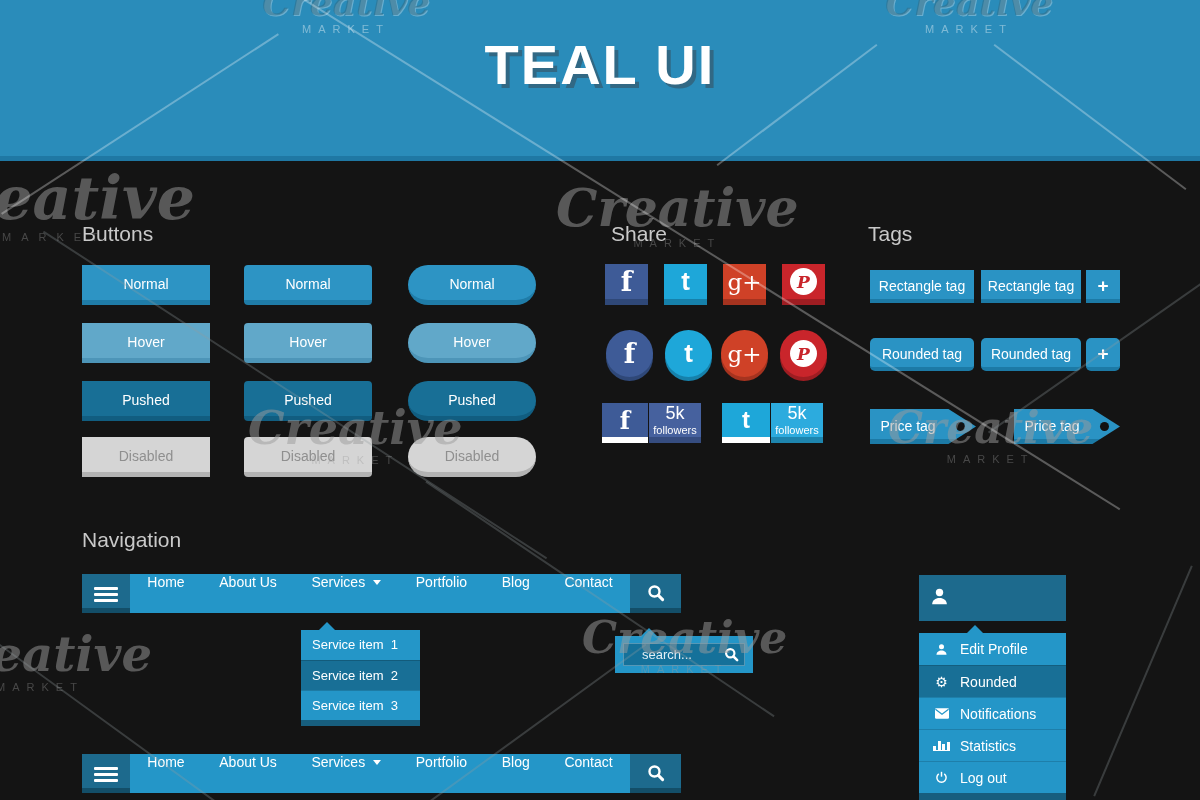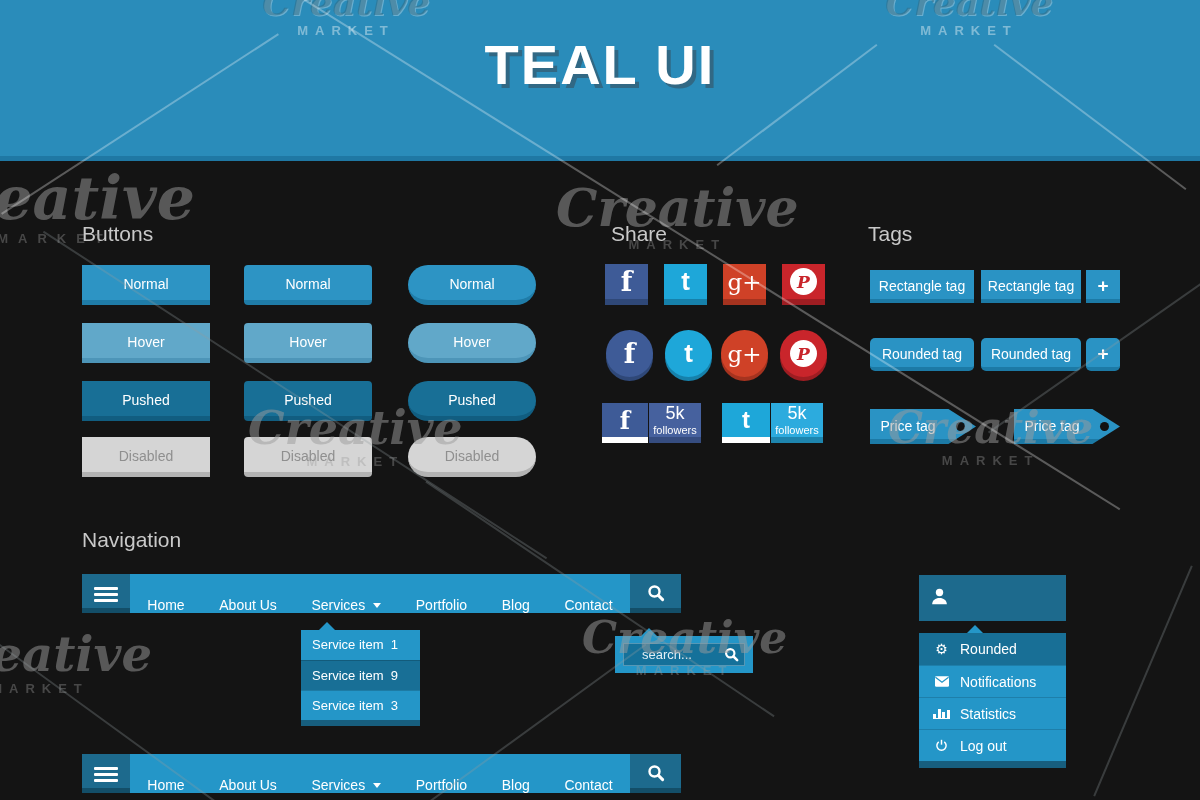--- a/index.html
+++ b/index.html
@@ -64,21 +64,21 @@
     text-align:center; padding-right:30px;
     background:linear-gradient(180deg,#2a93c4 0%,#2a93c4 86%,#1c7aa6 86%,#1c7aa6 100%);
     clip-path:polygon(0 0,74% 0,100% 50%,74% 100%,0 100%); z-index:2; cursor:pointer; }
   .ptag-hole { position:absolute; right:11px; top:50%; margin-top:-5px; width:9px; height:9px;
     border-radius:50%; background:#121212; }
 
   
   .navbar { position:absolute; left:82px; width:599px; height:39px; background:#1d6a8d;
     border-bottom:5px solid #134e68; z-index:2; }
   .nav-inner { position:absolute; left:48px; top:0; width:500px; height:39px; background:#2496c8;
-    display:flex; align-items:flex-end; justify-content:space-around; }
+    display:flex; align-items:flex-start; justify-content:space-around; }
   .nav-item { color:#fff; font-size:14px; display:flex; align-items:center; cursor:pointer; }
   .burger { position:absolute; left:12px; top:10px; cursor:pointer; }
   .burger i { display:block; width:24px; height:3.5px; background:#fff; border-radius:1px; margin:2.6px 0; }
   .nav-search { position:absolute; right:16px; top:10px; cursor:pointer; }
   .caret { display:inline-block; width:0; height:0; border-left:4.5px solid transparent;
     border-right:4.5px solid transparent; border-top:5px solid #fff; margin-left:8px; }
 
   .arr-up { position:absolute; top:-8px; width:0; height:0;
     border-left:8px solid transparent; border-right:8px solid transparent;
     border-bottom:8px solid #2496c8; }
@@ -108,21 +108,21 @@
   .ad-item { height:32px; display:flex; align-items:center; color:#fff; font-size:14px; cursor:pointer; }
   .ad-item + .ad-item { border-top:1px solid rgba(0,0,0,.15); }
   .ad-item.dark { background:#186f96; }
   .ad-ic { width:17px; margin-left:14px; margin-right:10px; display:flex; align-items:center; justify-content:center; }
   .bars { display:flex; align-items:flex-end; border-bottom:1.5px solid #fff; height:11px; }
   .bars i { display:block; width:3px; background:#fff; margin-right:1.5px; }
 
   
   .wm { position:absolute; text-align:center; line-height:1; pointer-events:none; z-index:6; }
   .wm-script { display:block; font-family:"DejaVu Serif",serif; font-style:italic; font-weight:bold; }
-  .wm-caps { display:block; font-size:13px; letter-spacing:7px; margin-top:4px; font-weight:bold; }
+  .wm-caps { display:block; font-size:11px; letter-spacing:7px; margin-top:4px; font-weight:normal; }
   .wm-head .wm-script { color:rgba(50,105,130,.5); text-shadow:1px 1px 0 rgba(255,255,255,.3); }
   .wm-head .wm-caps { color:rgba(255,255,255,.4); }
   .wm-body .wm-script { color:rgba(155,155,155,.5); }
   .wm-body .wm-caps { color:rgba(155,155,155,.38); }
   .wm-line { position:absolute; height:2px; pointer-events:none; z-index:6; }
   .l-head { background:rgba(255,255,255,.3); }
   .l-body { background:rgba(145,155,160,.3); }
 </style>
 </head>
 <body>
@@ -240,21 +240,21 @@
       <svg width="18" height="18" viewBox="0 0 18 18">
           <circle cx="7.5" cy="7.5" r="5" fill="none" stroke="#fff" stroke-width="2.4"></circle>
           <line x1="11.4" y1="11.4" x2="15.6" y2="15.6" stroke="#fff" stroke-width="3" stroke-linecap="round"></line>
         </svg>
     </span>
   </div>
 
   <div class="sdrop">
     <span class="arr-up" style="left:18px"></span>
     <div class="sd-item">Service item  1</div>
-    <div class="sd-item dark">Service item  9</div>
+    <div class="sd-item dark">Service item  2</div>
     <div class="sd-item">Service item  3</div>
   </div>
 
   <div class="spop">
     <span class="arr-up" style="left:26px"></span>
     <div class="spop-inner">
       <input type="text" placeholder="search..." style="">
       <svg width="15" height="15" viewBox="0 0 18 18">
           <circle cx="7.5" cy="7.5" r="5" fill="none" stroke="#fff" stroke-width="2.6"></circle>
           <line x1="11.4" y1="11.4" x2="15.8" y2="15.8" stroke="#fff" stroke-width="3" stroke-linecap="round"></line>
@@ -266,20 +266,29 @@
     <span class="acct-ic">
       <svg width="19" height="19" viewBox="0 0 16 16">
           <circle cx="8" cy="4.6" r="3.1" fill="#fff"></circle>
           <path d="M1.8 14.6c0-3.5 2.8-5.4 6.2-5.4s6.2 1.9 6.2 5.4z" fill="#fff"></path>
         </svg>
     </span>
   </div>
 
   <div class="adrop">
     <span class="arr-up" style="left:48px"></span>
+    <div class="ad-item">
+      <span class="ad-ic">
+        <svg width="13" height="13" viewBox="0 0 16 16">
+            <circle cx="8" cy="4.6" r="3.1" fill="#fff"></circle>
+            <path d="M1.8 14.6c0-3.5 2.8-5.4 6.2-5.4s6.2 1.9 6.2 5.4z" fill="#fff"></path>
+          </svg>
+        </span>
+      <span>Edit Profile</span>
+    </div>
     <div class="ad-item dark">
       <span class="ad-ic" style="font-family:'DejaVu Sans',sans-serif;color:#fff;font-size:14px;line-height:1">⚙</span>
       <span>Rounded</span>
     </div>
     <div class="ad-item">
       <span class="ad-ic">
         <svg width="14" height="11" viewBox="0 0 16 12">
             <rect width="16" height="12" rx="1.5" fill="#fff"></rect>
             <path d="M0.5 1.2l7.5 5.6 7.5-5.6" stroke="#2496c8" stroke-width="1.4" fill="none"></path>
           </svg>

